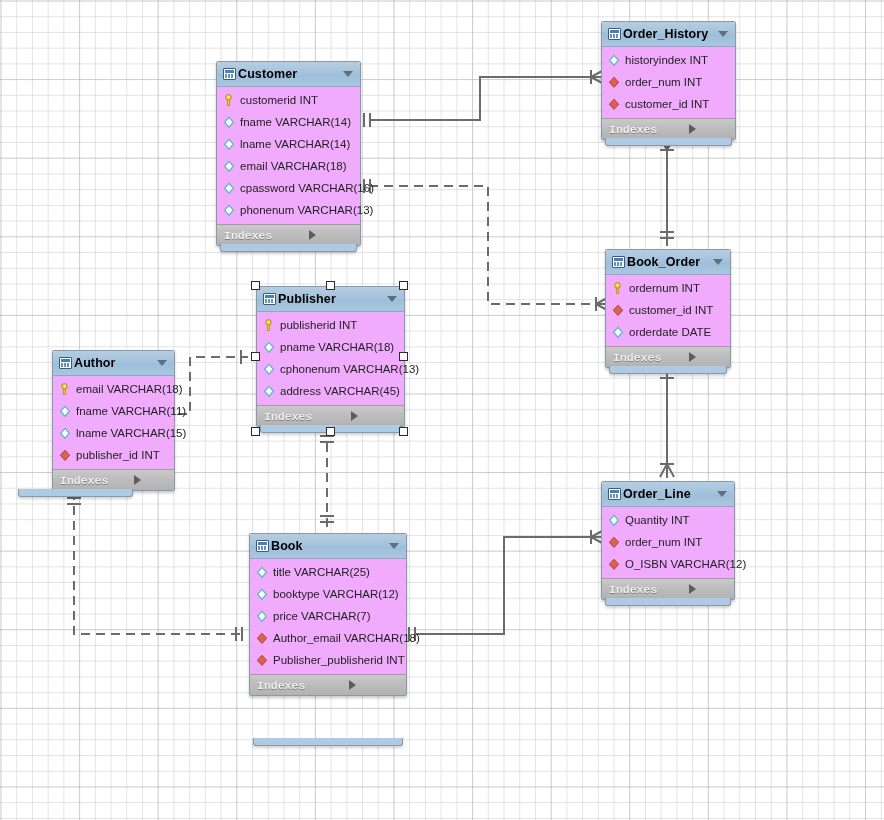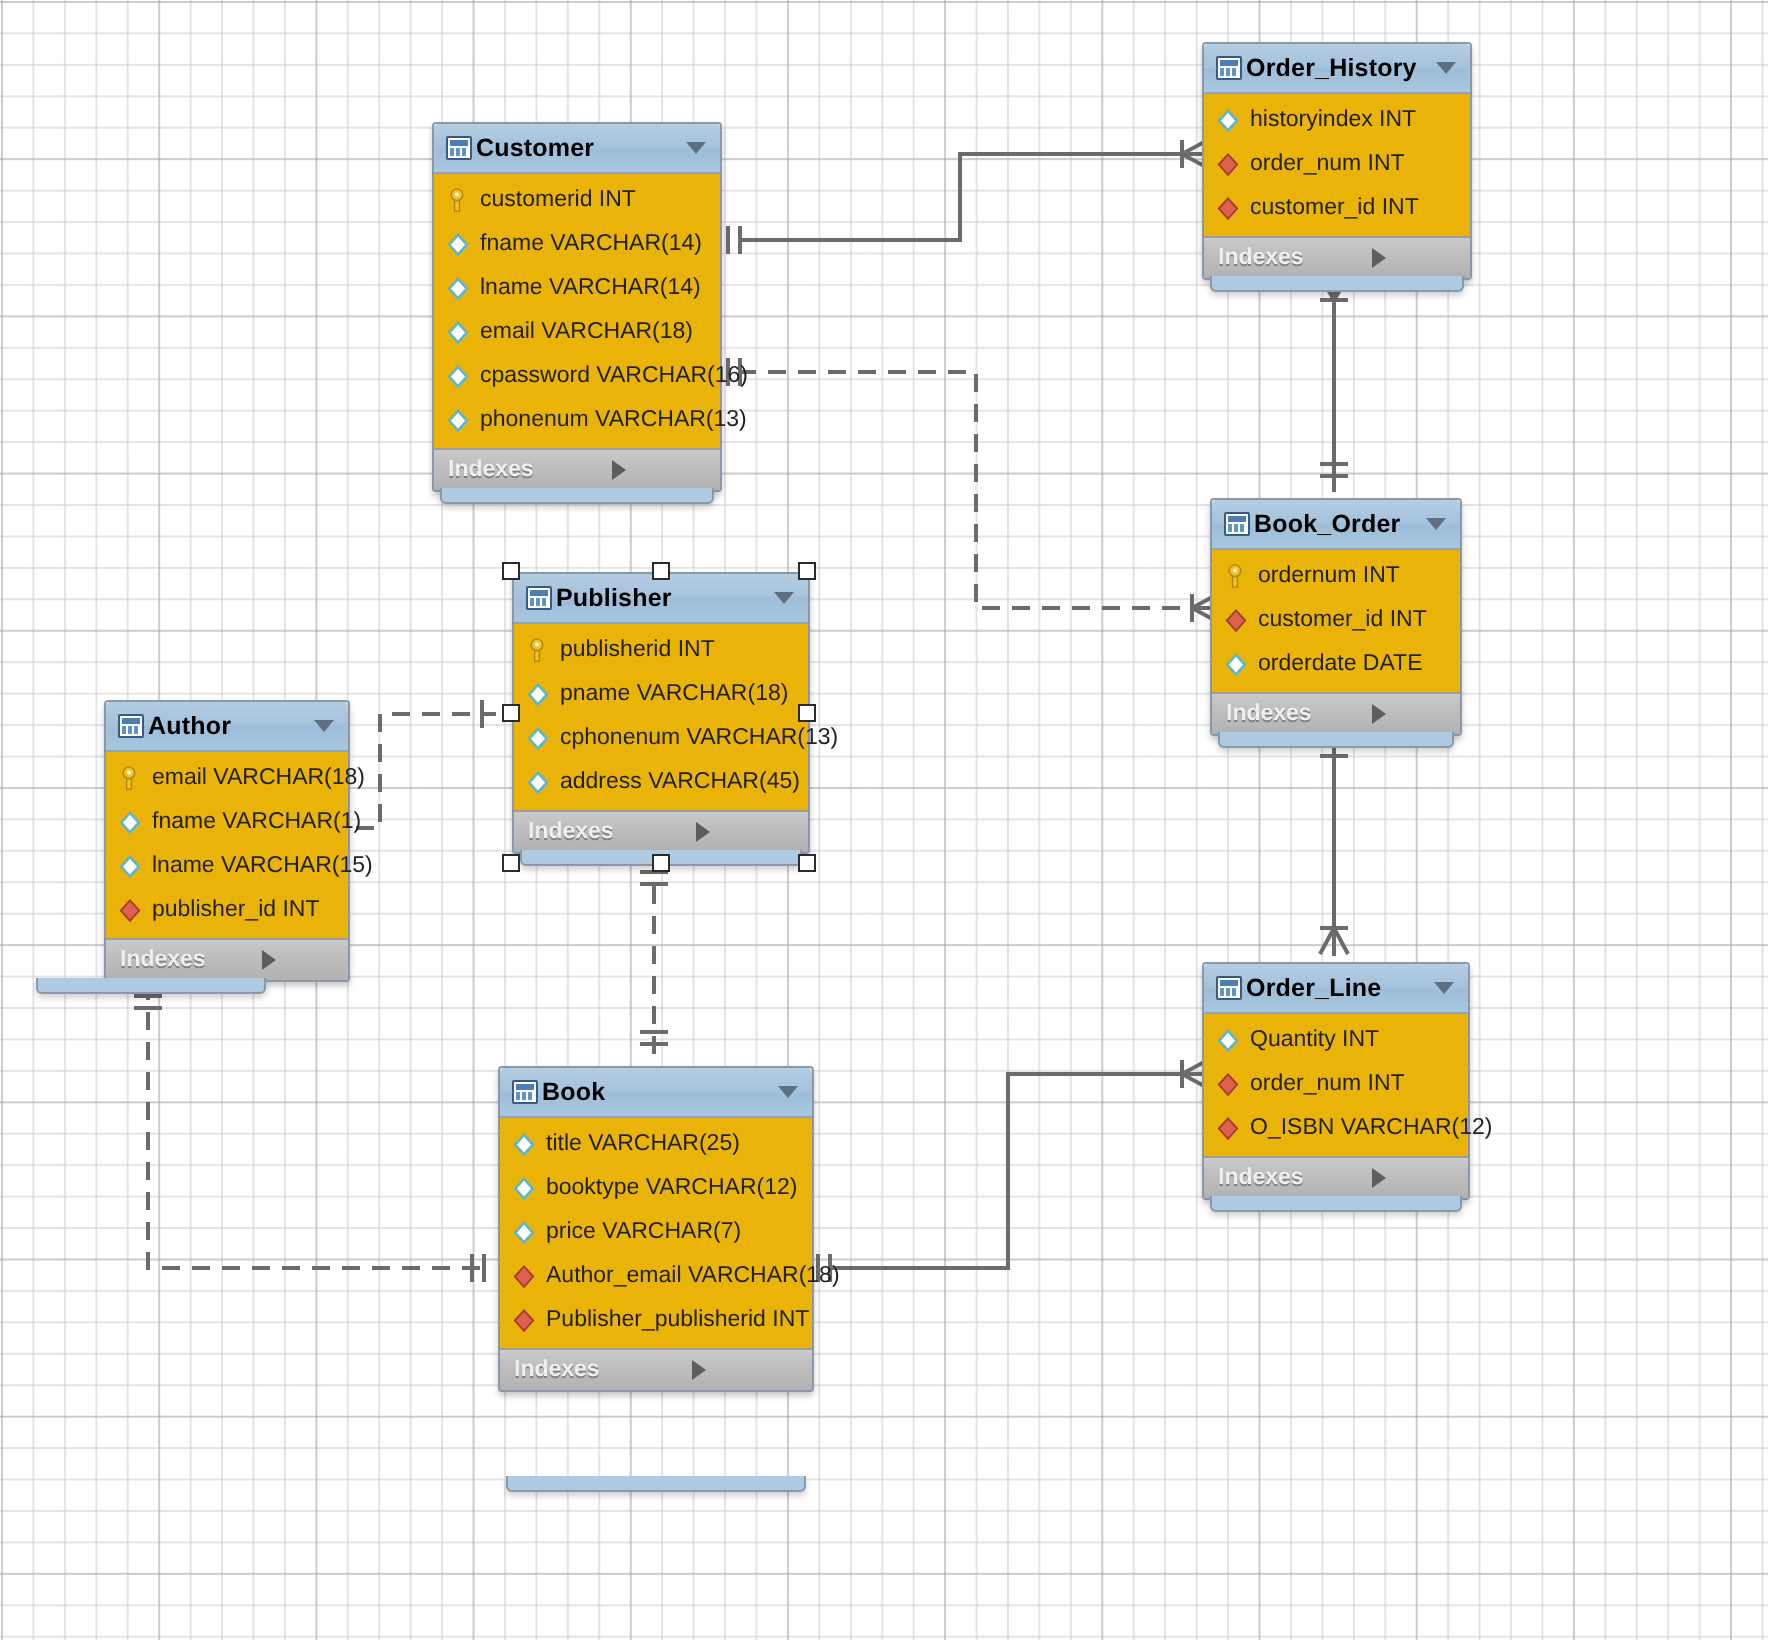--- a/index.html
+++ b/index.html
@@ -25,26 +25,26 @@
         background:linear-gradient(to bottom,#b5cde2 0%,#a4c2dc 48%,#9dbdd9 52%,#a9c7df 100%);
         border-top-left-radius:2px;border-top-right-radius:2px;}
   .tbl-icon{width:13px;height:12px;flex:0 0 auto;border:1px solid #3a5a82;background:#ffffff;
             border-radius:1px;position:relative;box-sizing:border-box;}
   .tbl-icon:before{content:"";position:absolute;left:1px;right:1px;top:1px;height:3px;background:#4a7fb5;}
   .tbl-icon:after{content:"";position:absolute;left:1px;right:1px;top:5px;bottom:1px;
     background:repeating-linear-gradient(to right,#5f93c4 0 2px,#ffffff 2px 3px);}
   .tname{font-size:12.5px;font-weight:bold;color:#000;flex:1 1 auto;letter-spacing:0.1px;white-space:nowrap;}
   .caret{width:0;height:0;border-left:5px solid transparent;border-right:5px solid transparent;
          border-top:6px solid #5d6f80;flex:0 0 auto;margin-right:1px;}
-  .cols{padding:2px 16px 3px 0;background:#eab308;}
+  .cols{padding:2px 16px 3px 0;background:#f0abfc;}
   .col{height:22px;display:flex;align-items:center;gap:5px;padding:0 6px;font-size:11.5px;color:#222;white-space:nowrap;}
   .gl{flex:0 0 auto;display:block;}
   .ftr{height:20px;display:flex;align-items:center;padding:0 7px;
        background:linear-gradient(to bottom,#c9c9c9 0%,#bcbcbc 50%,#b2b2b2 100%);
-       border-top:1px solid #9e9e9e;}
+       border-top:1px solid #9e9e9e;font-family:Liberation Mono, monospace;}
   .ftr span{font-size:11.5px;font-weight:bold;color:#efefef;text-shadow:0 1px 0 rgba(90,90,90,.6);flex:1 1 auto;}
   .tri{width:0;height:0;border-top:5px solid transparent;border-bottom:5px solid transparent;border-left:7px solid #5d5d5d;}
   .base{position:absolute;height:7px;background:#aecbe3;border:1px solid #8a98a8;border-top:none;
         border-bottom-left-radius:3px;border-bottom-right-radius:3px;box-shadow:0 2px 3px rgba(0,0,0,.18);}
   .handle{position:absolute;width:9px;height:9px;background:#ffffff;border:1.5px solid #2b2b2b;box-sizing:border-box;}
 </style>
 </head>
 <body>
 
 <div id="canvas">
@@ -318,21 +318,21 @@
             <rect x="4.3" y="5.6" width="2.4" height="6" fill="#f2c12e" stroke="#b08a10" stroke-width="0.7"></rect>
             <circle cx="5.5" cy="3.4" r="2.9" fill="#f2c12e" stroke="#b08a10" stroke-width="0.8"></circle>
             <circle cx="5.5" cy="3.2" r="1" fill="#fff"></circle>
           </svg>
           <span>email VARCHAR(18)</span>
         </div>
         <div class="col">
           <svg width="12" height="13" viewBox="0 0 12 13" class="gl">
             <path d="M6,1.4 L10.4,6.3 L6,11.2 L1.6,6.3 Z" fill="#ffffff" stroke="#5fb6c6" stroke-width="1.3"></path>
           </svg>
-          <span>fname VARCHAR(1)</span>
+          <span>fname VARCHAR(11)</span>
         </div>
         <div class="col">
           <svg width="12" height="13" viewBox="0 0 12 13" class="gl">
             <path d="M6,1.4 L10.4,6.3 L6,11.2 L1.6,6.3 Z" fill="#ffffff" stroke="#5fb6c6" stroke-width="1.3"></path>
           </svg>
           <span>lname VARCHAR(15)</span>
         </div>
         <div class="col">
           <svg width="12" height="13" viewBox="0 0 12 13" class="gl">
             <path d="M6,1.2 L10.6,6.3 L6,11.4 L1.4,6.3 Z" fill="#e06050" stroke="#a33a2c" stroke-width="0.9"></path>

